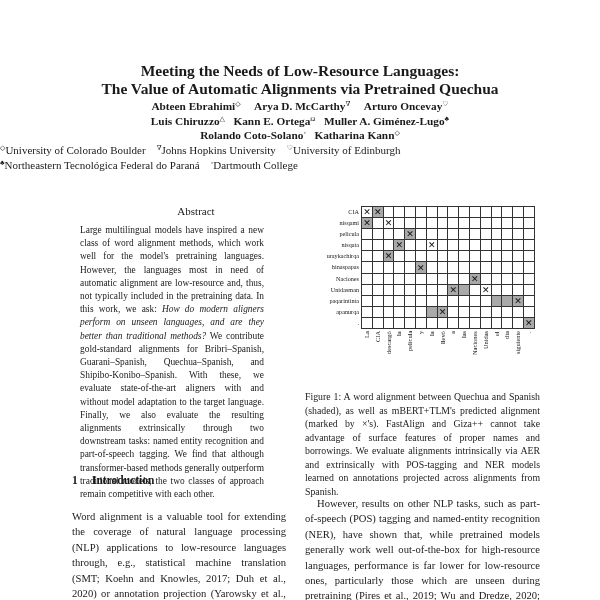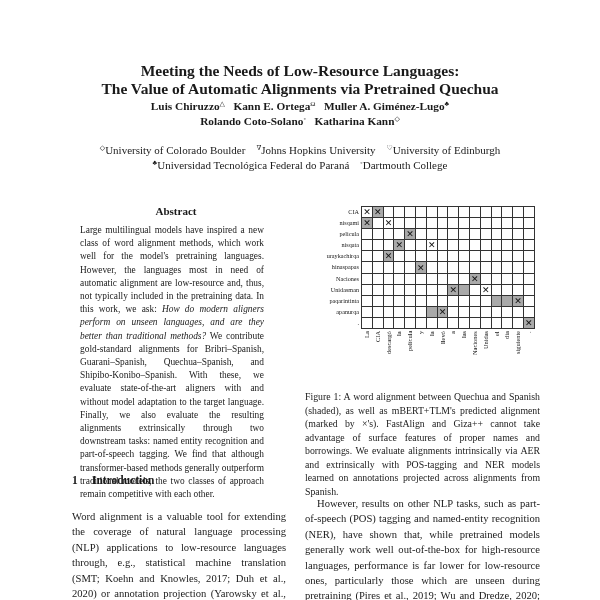--- a/index.html
+++ b/index.html
@@ -1,21 +1,21 @@
 <!DOCTYPE html>
 <html><head>
 <meta charset="utf-8">
 <style>
   html,body{margin:0;padding:0;background:#fff;}
   body{width:600px;height:600px;overflow:hidden;position:relative;font-family:"Liberation Serif","DejaVu Serif",serif;color:#1a1a1a;}
   .title{position:absolute;top:62px;left:0;width:600px;text-align:center;font-weight:bold;font-size:15.5px;line-height:18px;}
   .authors{position:absolute;top:99px;left:0;width:600px;text-align:center;font-weight:bold;font-size:11.3px;line-height:14.5px;}
-  .affils{position:absolute;top:143px;left:0;width:600px;text-align:center;font-size:11px;line-height:14.5px;}
+  .affils{position:absolute;top:143px;left:0;width:600px;font-size:11px;line-height:14.5px;}
   sup{font-size:7px;vertical-align:top;position:relative;top:-2px;font-weight:normal;}
-  .abs-h{position:absolute;top:205px;left:84px;width:184px;text-align:center;font-weight:bold;font-size:11px;}
+  .abs-h{position:absolute;top:205px;left:104px;width:184px;text-align:center;font-weight:normal;font-size:11px;}
   .abs{position:absolute;top:224px;left:80px;width:184px;font-size:9.4px;line-height:13.2px;text-align:justify;hyphens:auto;}
   .sec{position:absolute;top:474px;left:72px;font-weight:bold;font-size:11.5px;}
   .sec .num{display:inline-block;width:20px;}
   .intro{position:absolute;top:509px;left:72px;width:214px;font-size:10.6px;line-height:15.4px;text-align:justify;}
   .fig{position:absolute;left:305px;top:205px;width:235px;height:170px;}
   .rowlabels{position:absolute;left:0;top:1px;width:54px;}
   .rowlabel{height:11.1px;font-size:6.2px;line-height:11.1px;text-align:right;white-space:nowrap;}
   .grid{position:absolute;left:56px;top:1px;display:grid;grid-template-columns:repeat(16,10.8px);grid-template-rows:repeat(11,11.1px);border-top:1px solid #333;border-left:1px solid #333;}
   .cell{border-right:1px solid #333;border-bottom:1px solid #333;box-sizing:border-box;position:relative;display:flex;align-items:center;justify-content:center;font-size:9px;font-family:"DejaVu Sans",sans-serif;font-weight:bold;color:#111;}
   .cell.shade{background:#a9a9a9;}
@@ -31,38 +31,43 @@
 <body>
 
 <div>
   <div class="title">
     <div>Meeting the Needs of Low-Resource Languages:</div>
     <div>The Value of Automatic Alignments via Pretrained Quechua</div>
   </div>
 
   <div class="authors">
     <div>
+      <span>Abteen Ebrahimi</span><sup>◇</sup>&nbsp;&nbsp;&nbsp;&nbsp;
+      <span>Arya D. McCarthy</span><sup>∇</sup>&nbsp;&nbsp;&nbsp;&nbsp;
+      <span>Arturo Oncevay</span><sup>♡</sup>
+    </div>
+    <div>
       <span>Luis Chiruzzo</span><sup>△</sup>&nbsp;&nbsp;
       <span>Kann E. Ortega</span><sup>Ω</sup>&nbsp;&nbsp;
       <span>Muller A. Giménez-Lugo</span><sup>♣</sup>
     </div>
     <div>
       <span>Rolando Coto-Solano</span><sup>◦</sup>&nbsp;&nbsp;
       <span>Katharina Kann</span><sup>◇</sup>
     </div>
   </div>
 
   <div class="affils">
     <div>
       <sup>◇</sup><span>University of Colorado Boulder</span>&nbsp;&nbsp;&nbsp;
       <sup>∇</sup><span>Johns Hopkins University</span>&nbsp;&nbsp;&nbsp;
       <sup>♡</sup><span>University of Edinburgh</span>
     </div>
     <div>
-      <sup>♣</sup><span>Universidad Tecnológica Federal do Paraná</span>&nbsp;&nbsp;&nbsp;
+      <sup>♣</sup><span>Northeastern Tecnológica Federal do Paraná</span>&nbsp;&nbsp;&nbsp;
       <sup>◦</sup><span>Dartmouth College</span>
     </div>
   </div>
 
   <div class="abs-h">Abstract</div>
   <div class="abs"><span>Large multilingual models have inspired a new class of word alignment methods, which work well for the model's pretraining languages. However, the languages most in need of automatic alignment are low-resource and, thus, not typically included in the pretraining data. In this work, we ask: </span><i>How do modern aligners perform on unseen languages, and are they better than traditional methods?</i><span> We contribute gold-standard alignments for Bribri–Spanish, Guarani–Spanish, Quechua–Spanish, and Shipibo-Konibo–Spanish. With these, we evaluate state-of-the-art aligners with and without model adaptation to the target language. Finally, we also evaluate the resulting alignments extrinsically through two downstream tasks: named entity recognition and part-of-speech tagging. We find that although transformer-based methods generally outperform traditional models, the two classes of approach remain competitive with each other.</span></div>
 
   <div class="sec"><span class="num">1</span><span>Introduction</span></div>
   <div class="intro">Word alignment is a valuable tool for extending the coverage of natural language processing (NLP) applications to low-resource languages through, e.g., statistical machine translation (SMT; Koehn and Knowles, 2017; Duh et al., 2020) or annotation projection (Yarowsky et al., 2001; Smith and Smith, 2004; Nicolai et al., 2020; Eskan</div>
 

